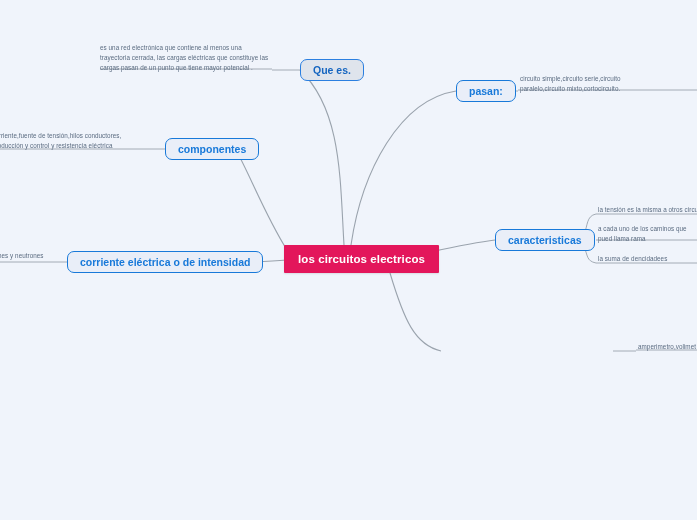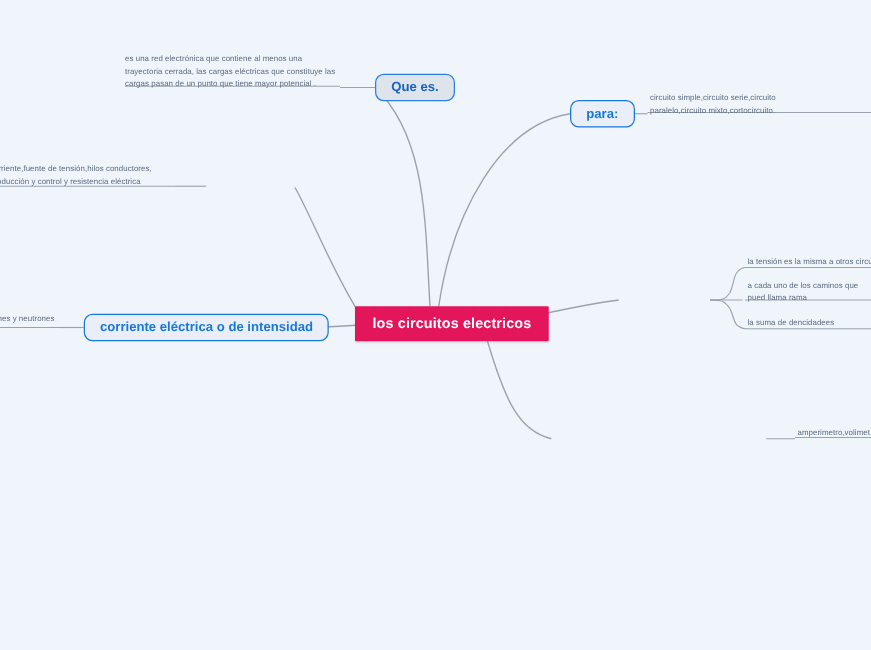--- a/index.html
+++ b/index.html
@@ -122,30 +122,36 @@
   <div class="node node-root" style="left:284px; top:245px;">
     <span>los circuitos electricos</span>
   </div>
 
   <div class="node node-branch dim" style="left:300px; top:59px;">
     <span>Que es.</span>
   </div>
   <div class="leaf" style="left:100px; top:43px; width:172px;">es una red electrónica que contiene al menos una trayectoria cerrada, las cargas eléctricas que constituye las cargas pasan de un punto que tiene mayor potencial .</div>
 
   <div class="node node-branch" style="left:456px; top:80px;">
-    <span>para:</span>
+    <span>pasan:</span>
   </div>
   <div class="leaf" style="left:520px; top:74px; width:112px;">circuito simple,circuito serie,circuito paralelo,circuito mixto,cortocircuito.</div>
 
+  <div class="node node-branch" style="left:165px; top:138px;">
+    <span>componentes</span>
+  </div>
   <div class="leaf" style="left:-8px; top:131px; width:145px;">corriente,fuente de tensión,hilos conductores, producción y control y resistencia eléctrica</div>
 
   <div class="node node-branch" style="left:67px; top:251px;text-align:right;">
     <span>corriente eléctrica o de intensidad</span>
   </div>
   <div class="leaf nowrap" style="left:-2px; top:251px;">nes y neutrones</div>
 
+  <div class="node node-branch" style="left:495px; top:229px;">
+    <span>caracteristicas</span>
+  </div>
   <div class="leaf nowrap" style="left:598px; top:205px;">la tensión es la misma a otros circuit</div>
   <div class="leaf" style="left:598px; top:224px; width:104px;">a cada uno de los caminos que pued llama rama</div>
   <div class="leaf nowrap" style="left:598px; top:254px;">la suma de dencidadees</div>
 
   <div class="leaf nowrap" style="left:638px; top:342px;">amperimetro,volimet</div>
 
 </div>
 
 </body></html>

